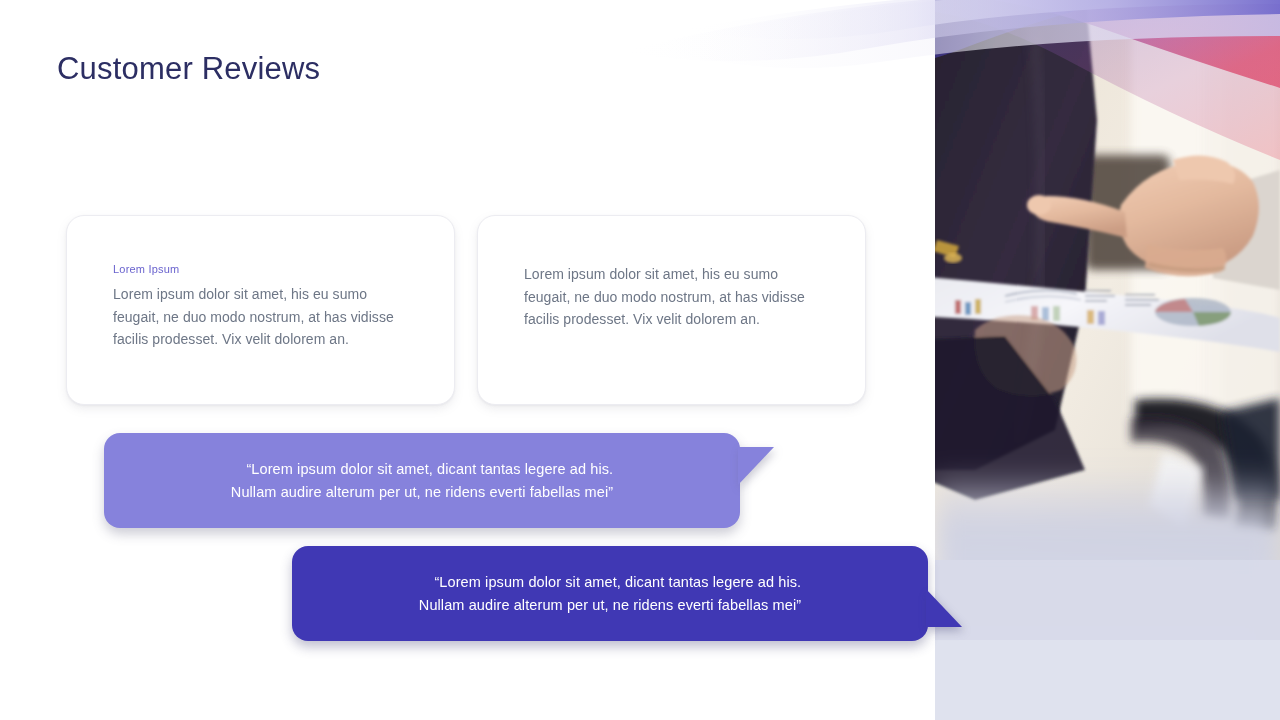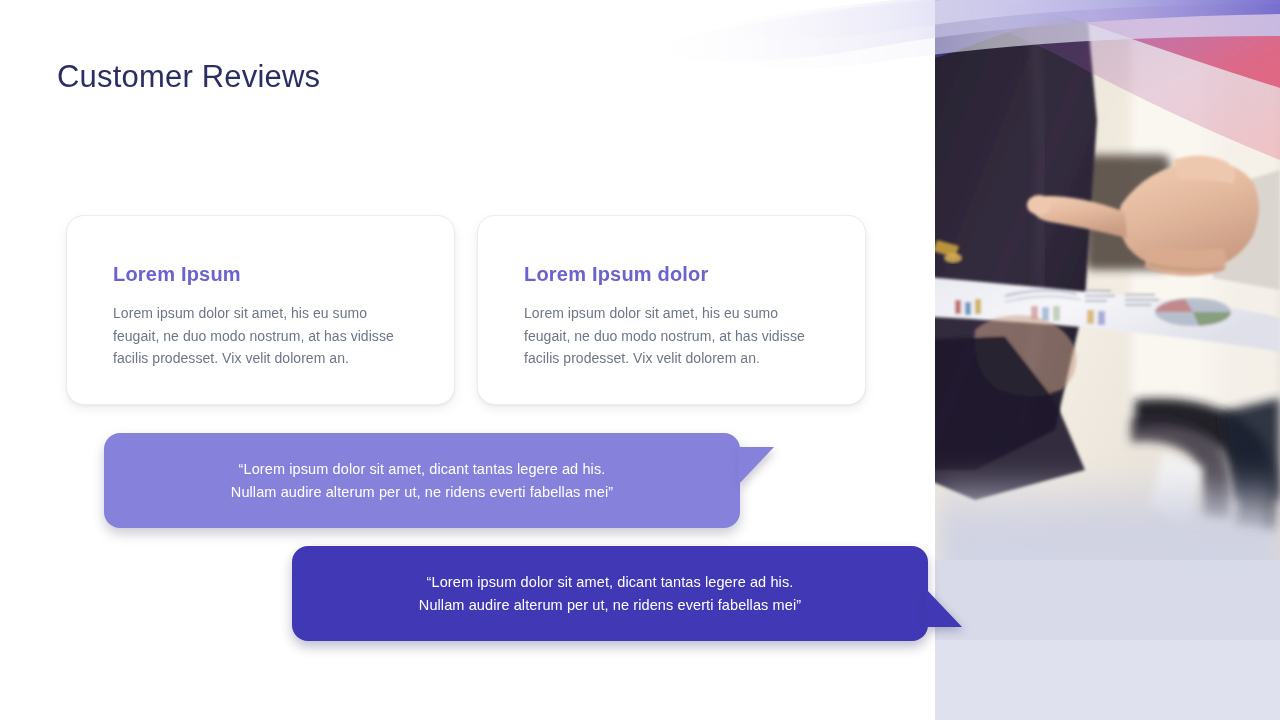--- a/index.html
+++ b/index.html
@@ -33,57 +33,57 @@
     font-weight:400;
     color:#5a52c8;
     letter-spacing:0.5px;
     line-height:1.05;
   }
   .slide-title {
     font-size:31px;
     font-weight:400;
     color:#2c2e63;
     letter-spacing:0.2px;
-    margin-top:16px;
+    margin-top:8px;
     line-height:1.2;
   }
 
   
   .cards { position:absolute; left:66px; top:215px; display:flex; gap:22px; }
   .card {
     width:389px; height:190px;
     background:#ffffff;
     border:1px solid #ececf1;
     border-radius:18px;
     box-shadow:0 4px 10px rgba(120,120,140,0.13), 0 1px 2px rgba(120,120,140,0.08);
     padding:47px 44px 0 46px;
   }
   .card-title {
-    font-size:20px;
+    font-size:11px;
     color:#6a63ce;
-    font-weight:700;
+    font-weight:400;
     letter-spacing:0.2px;
-    margin-bottom:16px;
+    margin-bottom:8px;
   }
   .card-body {
     font-size:14px;
     color:#6d7686;
     line-height:1.62;
     letter-spacing:0.05px;
     max-width:300px;
   }
 
   
   .bubble {
     position:absolute;
     color:#ffffff;
     display:flex;
     align-items:center;
     justify-content:center;
-    text-align:center;
+    text-align:right;
     border-radius:16px;
     line-height:1.55;
     letter-spacing:0.1px;
   }
   .bubble-light {
     left:104px; top:433px;
     width:636px; height:95px;
     background:#8682dc;
     font-size:14.5px;
     box-shadow:0 6px 12px rgba(90,90,120,0.30);
@@ -292,21 +292,20 @@
   <div class="title-block">
     <div class="slide-title">Customer Reviews</div>
   </div>
 
   <div class="cards">
     <div class="card">
       <div class="card-title">Lorem Ipsum</div>
       <div class="card-body">Lorem ipsum dolor sit amet, his eu sumo feugait, ne duo modo nostrum, at has vidisse facilis prodesset. Vix velit dolorem an.</div>
     </div>
     <div class="card">
-      <div class="card-title">Lorem Ipsum dolor</div>
       <div class="card-body">Lorem ipsum dolor sit amet, his eu sumo feugait, ne duo modo nostrum, at has vidisse facilis prodesset. Vix velit dolorem an.</div>
     </div>
   </div>
 
   <div class="bubble bubble-light">
     <span class="bubble-text">“Lorem ipsum dolor sit amet, dicant tantas legere ad his.
 Nullam audire alterum per ut, ne ridens everti fabellas mei”</span>
     <span class="tail"></span>
   </div>
 

